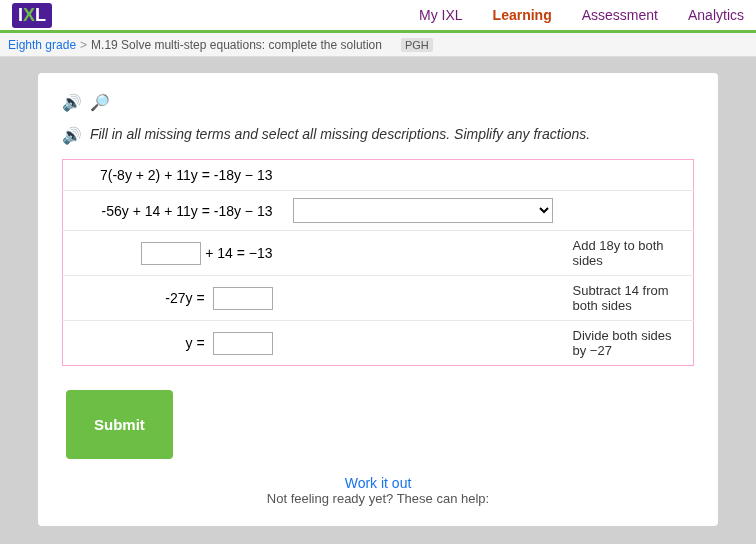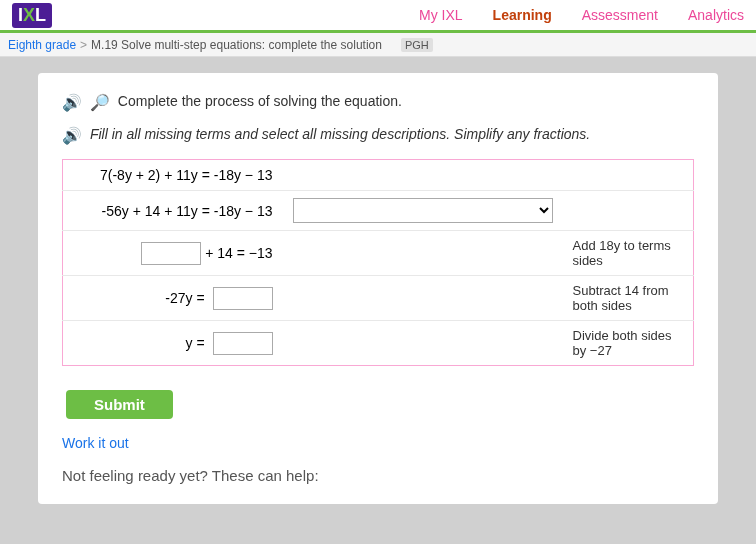--- a/index.html
+++ b/index.html
@@ -26,21 +26,21 @@
     }
     .logo span { color: #6dbe45; }
     .nav-links {
       display: flex;
       gap: 30px;
       font-size: 14px;
       color: #333;
     }
     .nav-links a {
       text-decoration: none;
-      color: #ec4899;
+      color: #701a75;
       cursor: pointer;
     }
     .nav-links a.active {
       color: #c2410c;
       font-weight: bold;
     }
 
     
     .breadcrumb {
       background: #f5f5f5;
@@ -141,42 +141,42 @@
 
     
     .submit-area {
       margin-top: 24px;
       padding-left: 4px;
     }
     .submit-btn {
       background: #6dbe45;
       color: white;
       border: none;
-      padding: 6px 28px;
+      padding: 26px 28px;
       font-size: 15px;
       border-radius: 4px;
       cursor: pointer;
       font-weight: bold;
     }
 
     
     .work-it-out {
-      text-align: left;
+      text-align: center;
       margin-top: 16px;
       font-size: 14px;
     }
     .work-it-out a {
       color: #1a73e8;
       text-decoration: none;
       cursor: pointer;
     }
     .work-it-out .subtitle {
       color: #555;
-      font-size: 15px;
-      margin-top: 16px;
+      font-size: 13px;
+      margin-top: 0;
     }
 
     
     .equation-table tr:not(:first-child) td {
       border-top: 1px solid #e8e8e8;
     }
   </style>
 </head>
 <body>
 
@@ -198,21 +198,20 @@
   <span>M.19 Solve multi-step equations: complete the solution</span>
   <span class="pgh">PGH</span>
 </div>
 
 <div class="main-content">
   <div class="content-card">
 
     <div class="instruction-line">
       <span class="speaker-icon">🔊</span>
       <span class="hint-icon">🔎</span>
-      <span class="instruction-text">Complete the process of solving the equation.</span>
     </div>
 
     <div class="instruction-line">
       <span class="speaker-icon">🔊</span>
       <span class="instruction-text">
         <em>Fill in all missing terms and select all missing descriptions. Simplify any fractions.</em>
       </span>
     </div>
 
     <table class="equation-table">
@@ -233,21 +232,21 @@
         </td>
         <td class="description"></td>
       </tr>
 
 
       <tr>
         <td class="eq-left">
           <input type="text" style="width: 60px; border: 1px solid rgb(170, 170, 170); padding: 3px 4px; font-size: 13px;"> + 14 = −13
         </td>
         <td class="eq-right"></td>
-        <td class="description">Add 18y to terms sides</td>
+        <td class="description">Add 18y to both sides</td>
       </tr>
 
       <tr>
         <td class="eq-left">-27y =
           <input type="text" style="width: 60px; border: 1px solid rgb(170, 170, 170); padding: 3px 4px; font-size: 13px; margin-left: 4px;">
         </td>
         <td class="eq-right"></td>
         <td class="description">Subtract 14 from both sides</td>
       </tr>
 

